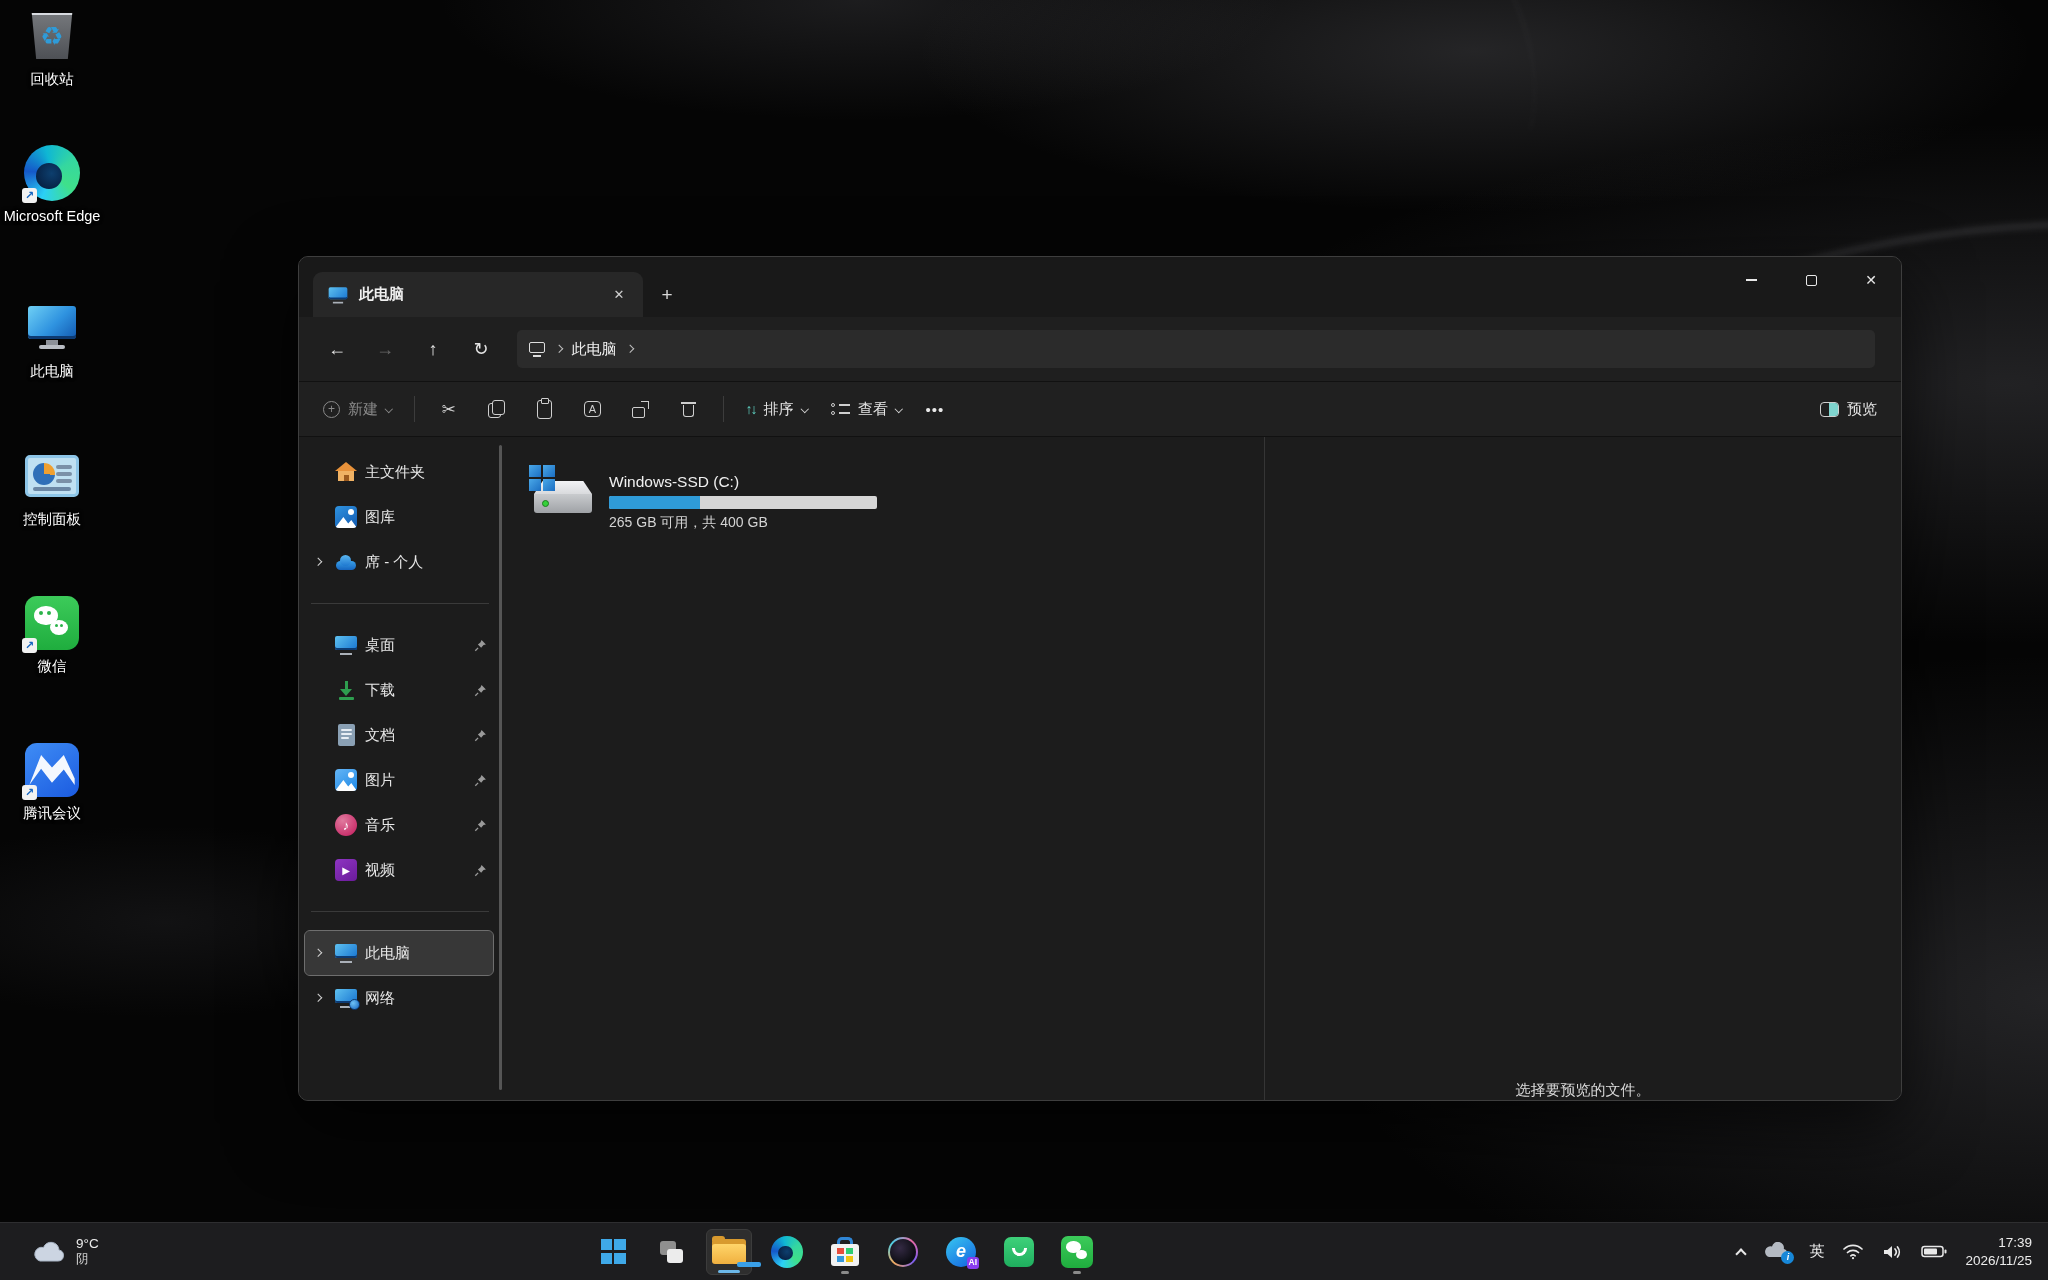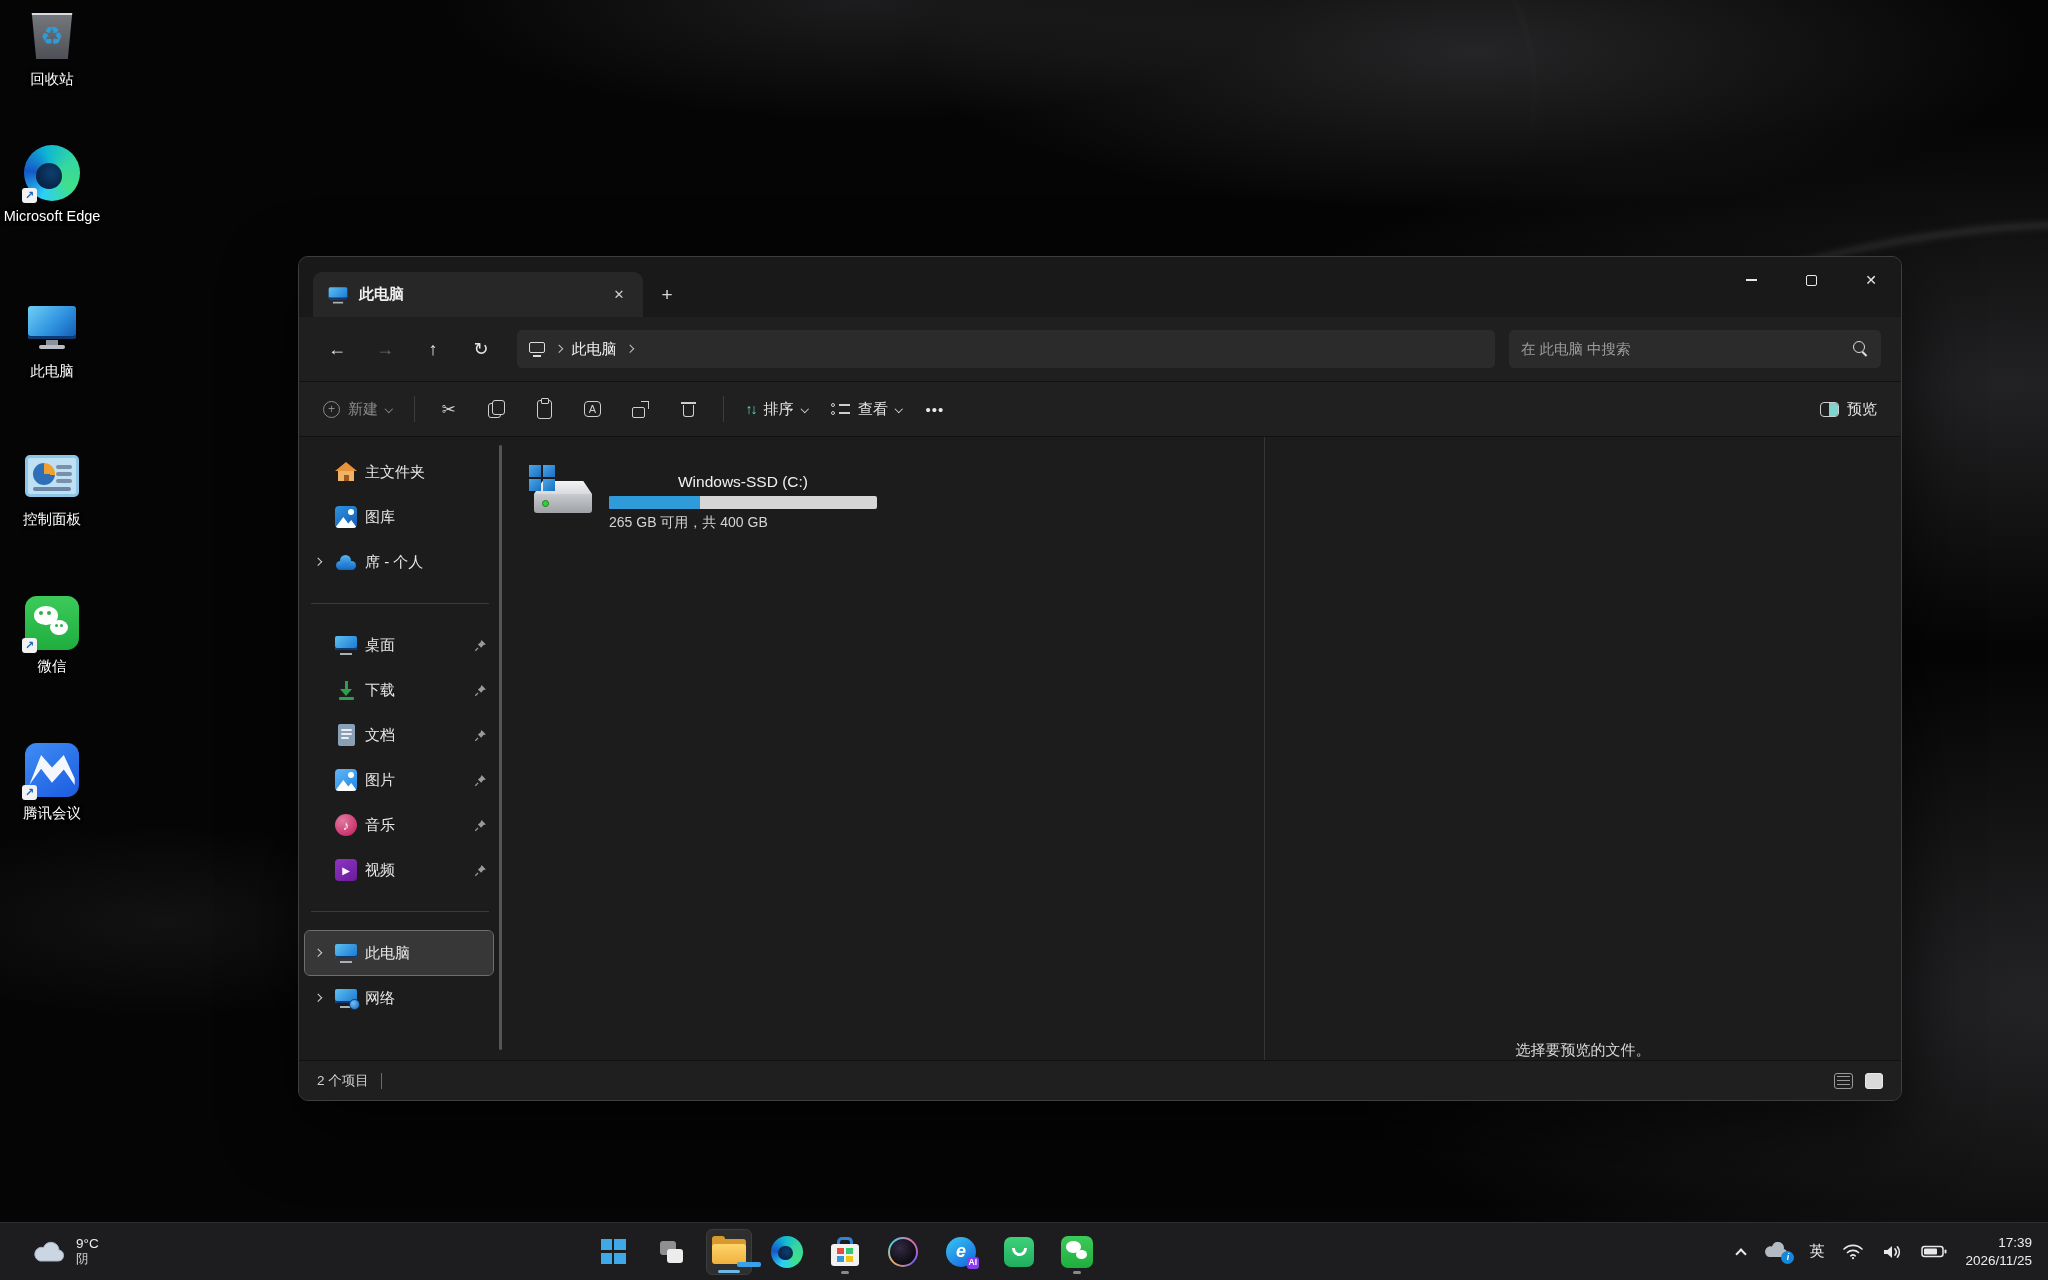--- a/index.html
+++ b/index.html
@@ -166,21 +166,21 @@
   .sec-hdr{display:flex;align-items:center;gap:10px;color:#e0e0e0;font-size:14.5px;}
   .sec-hdr .chev{color:#bdbdbd;}
   .drive{display:flex;gap:16px;margin:20px 0 24px 8px;align-items:flex-start;}
   .drive-ic{position:relative;width:60px;height:48px;flex:0 0 auto;}
   .dk-top{position:absolute;left:1px;top:8px;width:58px;height:13px;background:linear-gradient(180deg,#f2f3f5,#d9dadd);clip-path:polygon(15% 0,85% 0,100% 100%,0 100%);}
   .dk-front{position:absolute;left:1px;top:21px;width:58px;height:19px;border-radius:0 0 3px 3px;background:linear-gradient(180deg,#c9cbce,#9fa2a6);}
   .dk-led{position:absolute;left:9px;top:27px;width:7px;height:7px;border-radius:50%;background:#35d13a;border:1.5px solid #1d7d20;}
   .winlogo{position:absolute;left:-4px;top:-8px;width:26px;height:26px;display:grid;grid-template-columns:1fr 1fr;grid-template-rows:1fr 1fr;gap:2px;}
   .winlogo i{background:linear-gradient(135deg,#4aa8e8,#1b6ec2);}
   .drive-info{display:flex;flex-direction:column;gap:5px;min-width:0;}
-  .drive-name{color:#f0f0f0;font-size:15.5px;text-align:center;}
+  .drive-name{color:#f0f0f0;font-size:15.5px;}
   .bar{width:268px;height:13px;background:var(--drive-track);border-radius:2px;overflow:hidden;}
   .bar .fill{height:100%;background:var(--drive-fill);}
   .drive-detail{color:#d4d4d4;font-size:14px;}
 
   .previewpane{width:636px;flex:0 0 auto;display:flex;align-items:flex-end;justify-content:center;}
   .preview-txt{color:#d9d9d9;font-size:15px;}
 
   .statusbar{height:40px;border-top:1px solid #111;display:flex;align-items:center;padding:0 18px;gap:12px;flex:0 0 auto;background:#1f1f1f;}
   .status-txt{color:#cfcfcf;font-size:13.5px;}
   .status-div{width:1px;height:16px;background:#6a6a6a;}
@@ -338,24 +338,20 @@
       <div class="nav-btn">↻</div>
       <div class="breadcrumb">
         <div class="bc-mon">
             <div class="s"></div>
             <div class="b"></div>
           </div>
         <span class="chev r sm" style="color:#bdbdbd"></span>
         <span class="bc-text">此电脑</span>
         <span class="chev r sm" style="color:#bdbdbd"></span>
       </div>
-      <div class="search-box">
-        <span class="ph">在 此电脑 中搜索</span>
-        <div class="mag"></div>
-      </div>
     </div>
 
     <div class="toolbar">
       <div class="tb-btn disabled">
         <span class="plus-circ">+</span>
         <span class="lbl">新建</span>
         <span class="chev d sm"></span>
       </div>
       <div class="tb-sep"></div>
       <div class="tb-btn ico-btn">
@@ -590,32 +586,20 @@
           </div>
         </div>
 
       </div>
 
       <div class="previewpane">
         <span class="preview-txt">选择要预览的文件。</span>
       </div>
     </div>
 
-    <div class="statusbar">
-      <span class="status-txt">2 个项目</span>
-      <span class="status-div"></span>
-      <div class="status-right">
-        <span class="sv-list">
-            <i></i>
-            <i></i>
-            <i></i>
-          </span>
-        <span class="sv-thumb"></span>
-      </div>
-    </div>
   </div>
 
   <div id="taskbar">
     <div class="tb-weather">
       <svg class="weather-cloud" viewBox="0 0 34 24">
         <path d="M8 21h18a5.5 5.5 0 0 0 1-10.9A8 8 0 0 0 11.5 7.5 5.8 5.8 0 0 0 8 21z" fill="#ccd5e2"></path>
         <path d="M8 21h18a5.5 5.5 0 0 0 1-10.9A8 8 0 0 0 11.5 7.5 5.8 5.8 0 0 0 8 21z" fill="none" stroke="#aab6c6" stroke-width="1"></path>
       </svg>
       <div class="wt">
         <span class="wt-temp">9°C</span>

